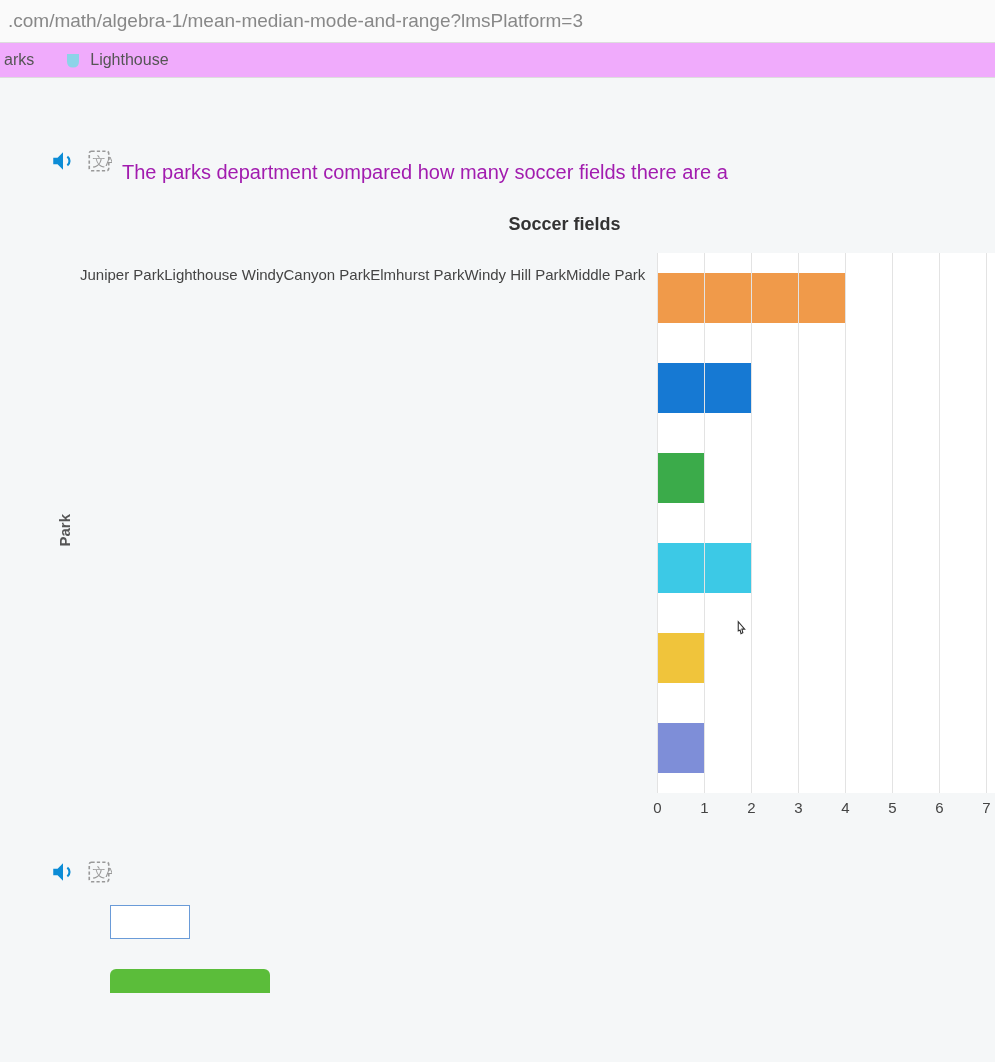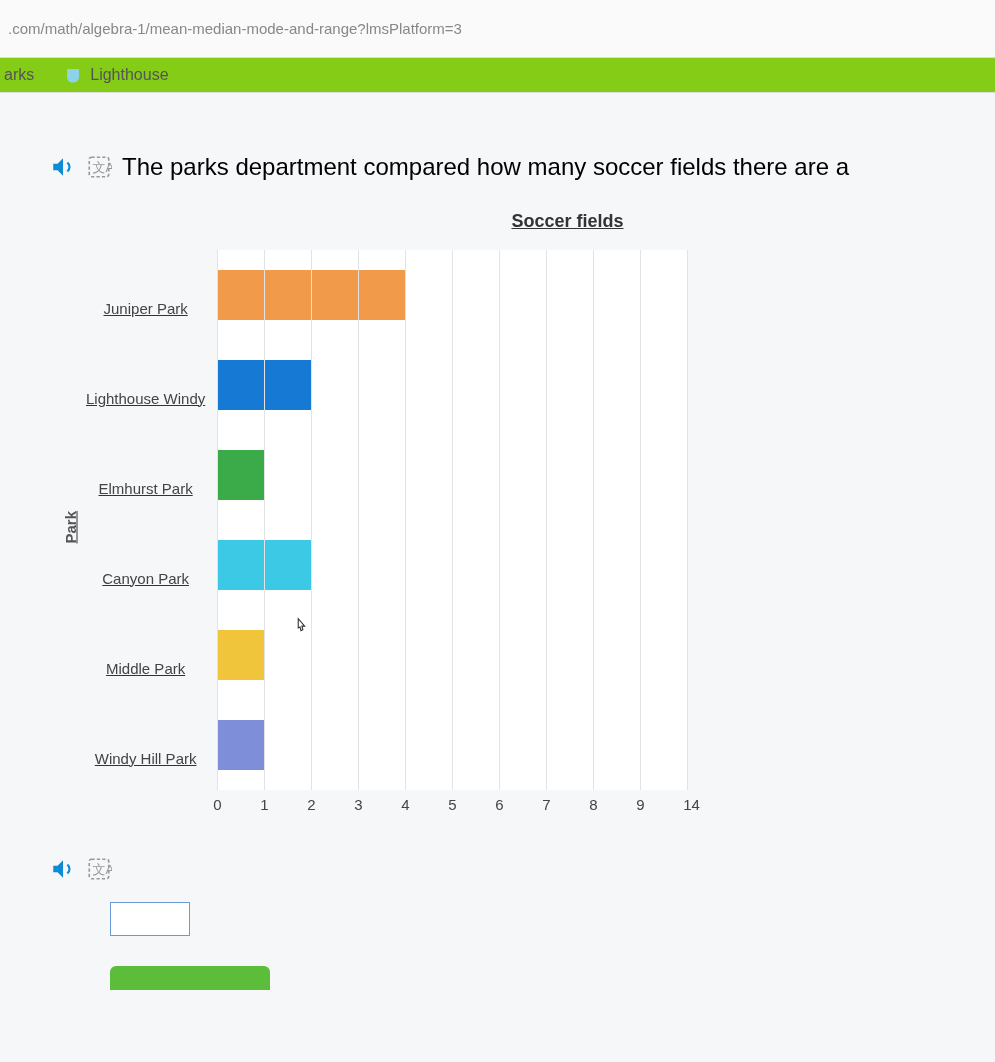--- a/index.html
+++ b/index.html
@@ -6,27 +6,27 @@
     body {
       font-family: Verdana, Arial, sans-serif;
       background: #f5f7f8;
       color: #333;
       width: 995px;
       height: 1062px;
       overflow: hidden;
     }
     .url-bar {
       background: #fafafa;
-      padding: 20px 8px;
+      padding: 10px 8px;
       color: #888;
-      font-size: 15px;
+      font-size: 19px;
       border-bottom: 1px solid #ddd;
     }
     .bookmarks-bar {
-      background: #84cc16;
+      background: #f0abfc;
       padding: 8px 4px;
       display: flex;
       align-items: center;
       gap: 8px;
       border-bottom: 1px solid #ddd;
       color: #555;
       font-size: 16px;
     }
     .bookmarks-bar .icon-schoology {
       width: 18px;
@@ -40,28 +40,28 @@
     }
     .question-line {
       display: flex;
       align-items: center;
       gap: 10px;
       margin-bottom: 30px;
     }
     .speaker-icon { color: #0c8cd6; cursor: pointer; display:inline-flex; }
     .translate-icon { color: #888; cursor: pointer; display:inline-flex; }
     .question-text {
-      font-size: 24px;
-      color: #000000;
+      font-size: 20px;
+      color: #a21caf;
       white-space: nowrap;
+      margin-top: 23px;
     }
     .chart-wrap {
-      margin-left: 10px;
+      margin-left: 4px;
       margin-bottom: 40px;
-      text-decoration: underline;
     }
     .chart-title {
       text-align: center;
       font-weight: bold;
       font-size: 18px;
       color: #333;
       margin-bottom: 18px;
       margin-left: 120px;
     }
     .chart-body {
@@ -76,24 +76,23 @@
     .ylabel {
       transform: rotate(-90deg);
       font-weight: bold;
       color: #555;
       font-size: 15px;
       white-space: nowrap;
       width: 20px;
     }
     .rows-labels {
       display: flex;
-      flex-direction: column;
       justify-content: space-around;
       height: 540px;
-      align-items: center;
+      align-items: flex-start;
       padding-right: 6px;
     }
     .row-label {
       flex: 1;
       display: flex;
       align-items: center;
       justify-content: flex-end;
       font-size: 15px;
       color: #444;
       white-space: nowrap;
@@ -209,24 +208,24 @@
 
   <div class="chart-wrap">
     <div class="chart-title">Soccer fields</div>
     <div class="chart-body">
       <div class="ylabel-wrap">
         <div class="ylabel">Park</div>
       </div>
       <div class="rows-labels" id="rows-labels">
           <div class="row-label">Juniper Park</div>
           <div class="row-label">Lighthouse Windy</div>
+          <div class="row-label">Canyon Park</div>
           <div class="row-label">Elmhurst Park</div>
-          <div class="row-label">Canyon Park</div>
+          <div class="row-label">Windy Hill Park</div>
           <div class="row-label">Middle Park</div>
-          <div class="row-label">Windy Hill Park</div>
         </div>
       <div>
         <div class="plot" id="plot">
           <div class="bars" id="bars">
               <div class="bar-slot">
                 <div class="bar" style="width: 188px; background: rgb(240, 154, 74);"></div>
               </div>
               <div class="bar-slot">
                 <div class="bar" style="width: 94px; background: rgb(22, 121, 211);"></div>
               </div>

